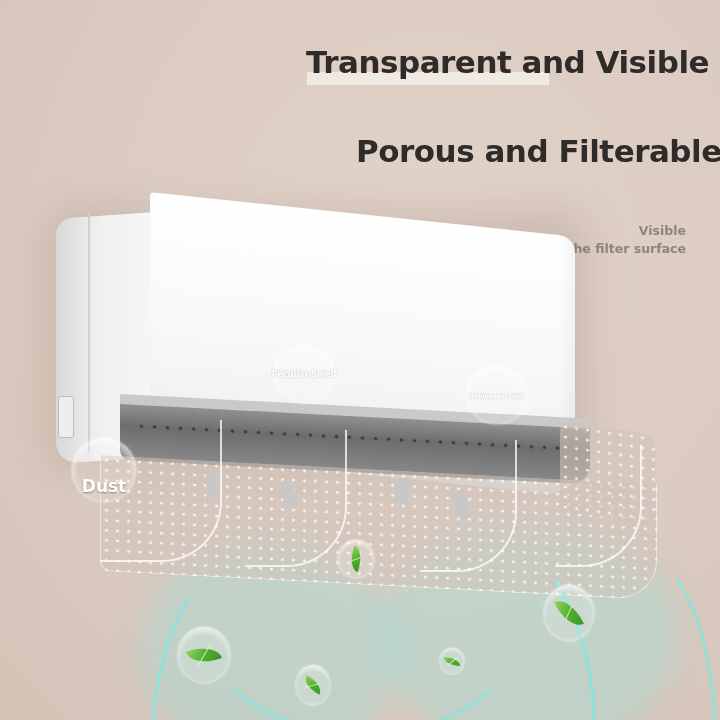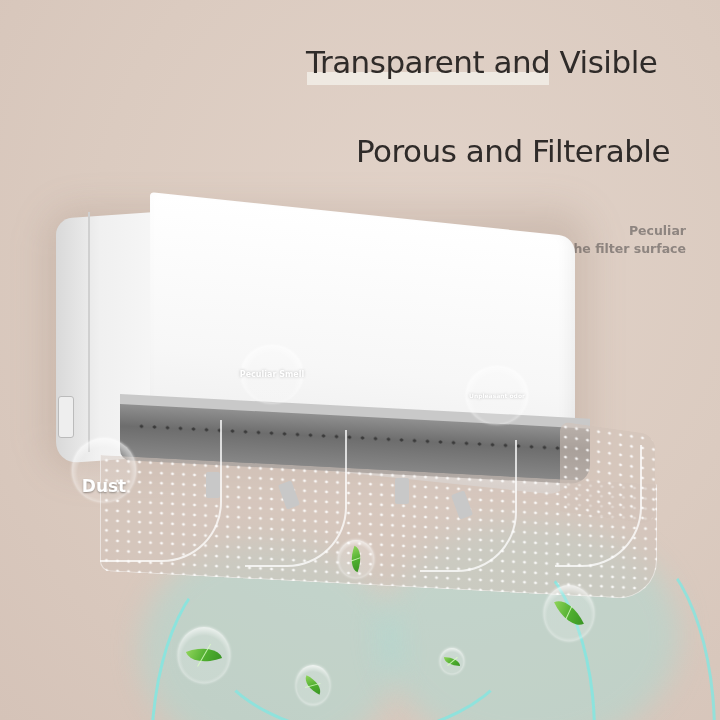--- a/index.html
+++ b/index.html
@@ -1,20 +1,20 @@
 <!DOCTYPE html>
 <html><head>
 <meta charset="utf-8">
 <style>
   html,body{margin:0;padding:0;}
   body{width:720px;height:720px;overflow:hidden;position:relative;
        background:#dcccc2;font-family:"DejaVu Sans",sans-serif;}
   .scene{position:absolute;inset:0;
     background:radial-gradient(ellipse at 60% 35%,#e2d3c9 0%,#dbcbc0 55%,#d5c3b8 100%);}
-  .headline{position:absolute;font-family:"DejaVu Sans",sans-serif;font-weight:normal;
+  .headline{position:absolute;font-family:"DejaVu Sans",sans-serif;font-weight:bold;
     color:#2f2b29;letter-spacing:-0.5px;white-space:nowrap;}
   .h1{left:306px;top:44px;font-size:31px;}
   .h1-underline{position:absolute;left:307px;top:72px;width:242px;height:13px;background:#f1ece6;opacity:.9;}
   .h2{left:356px;top:133px;font-size:31px;}
   .note{position:absolute;right:34px;top:222px;text-align:right;font-size:12.5px;
         color:#8e8580;line-height:18px;font-weight:bold;}
   
   .ac-shadow{position:absolute;left:48px;top:210px;width:540px;height:260px;
      background:rgba(120,95,80,.18);filter:blur(18px);border-radius:30px;}
   .ac-side{position:absolute;left:56px;top:215px;width:110px;height:245px;
@@ -65,21 +65,21 @@
 </head>
 <body>
 
 <div class="scene">
 
   <div class="h1-underline"></div>
   <div class="headline h1">Transparent and Visible</div>
   <div class="headline h2">Porous and Filterable</div>
 
   <div class="note">
-    <div>Peculiar</div>
+    <div>Visible</div>
     <div>the filter surface</div>
   </div>
 
   <div class="flow-haze" style="left:140px;top:540px;width:260px;height:220px;"></div>
   <div class="flow-haze" style="left:380px;top:520px;width:300px;height:230px;"></div>
 
   <div class="ac-shadow"></div>
   <div class="ac-side"></div>
   <div class="ac-side-edge"></div>
   <div class="side-btn"></div>
@@ -100,21 +100,21 @@
   <div class="clip" style="left:455px;top:492px;transform:rotate(-20deg);"></div>
 
   <div class="flow" style="left:150px;top:560px;width:180px;height:380px;border-color:transparent transparent transparent rgba(130,230,225,.85);"></div>
   <div class="flow" style="left:190px;top:470px;width:340px;height:260px;border-color:transparent transparent rgba(130,230,225,.8) transparent;"></div>
   <div class="flow" style="left:390px;top:540px;width:200px;height:380px;border-color:transparent rgba(130,230,225,.85) transparent transparent;"></div>
   <div class="flow" style="left:530px;top:540px;width:180px;height:380px;border-color:transparent rgba(130,230,225,.8) transparent transparent;"></div>
 
   <div class="bubble" style="left:72px;top:438px;width:64px;height:64px;">
     <span class="bubble-label dust-label">Dust</span>
   </div>
-  <div class="bubble" style="left:241px;top:345px;width:62px;height:58px;">
+  <div class="bubble" style="left:273px;top:345px;width:62px;height:58px;">
     <span class="bubble-label">Peculiar Smell</span>
   </div>
   <div class="bubble" style="left:466px;top:366px;width:62px;height:58px;">
     <span class="bubble-label" style="font-size:6px;">Unpleasant odor</span>
   </div>
 
   <div class="bubble" style="left:338px;top:540px;width:36px;height:38px;">
     <div class="leaf" style="position:relative;width:12px;height:24px;transform:rotate(20deg);"></div>
   </div>
   <div class="bubble" style="left:544px;top:585px;width:50px;height:56px;">

